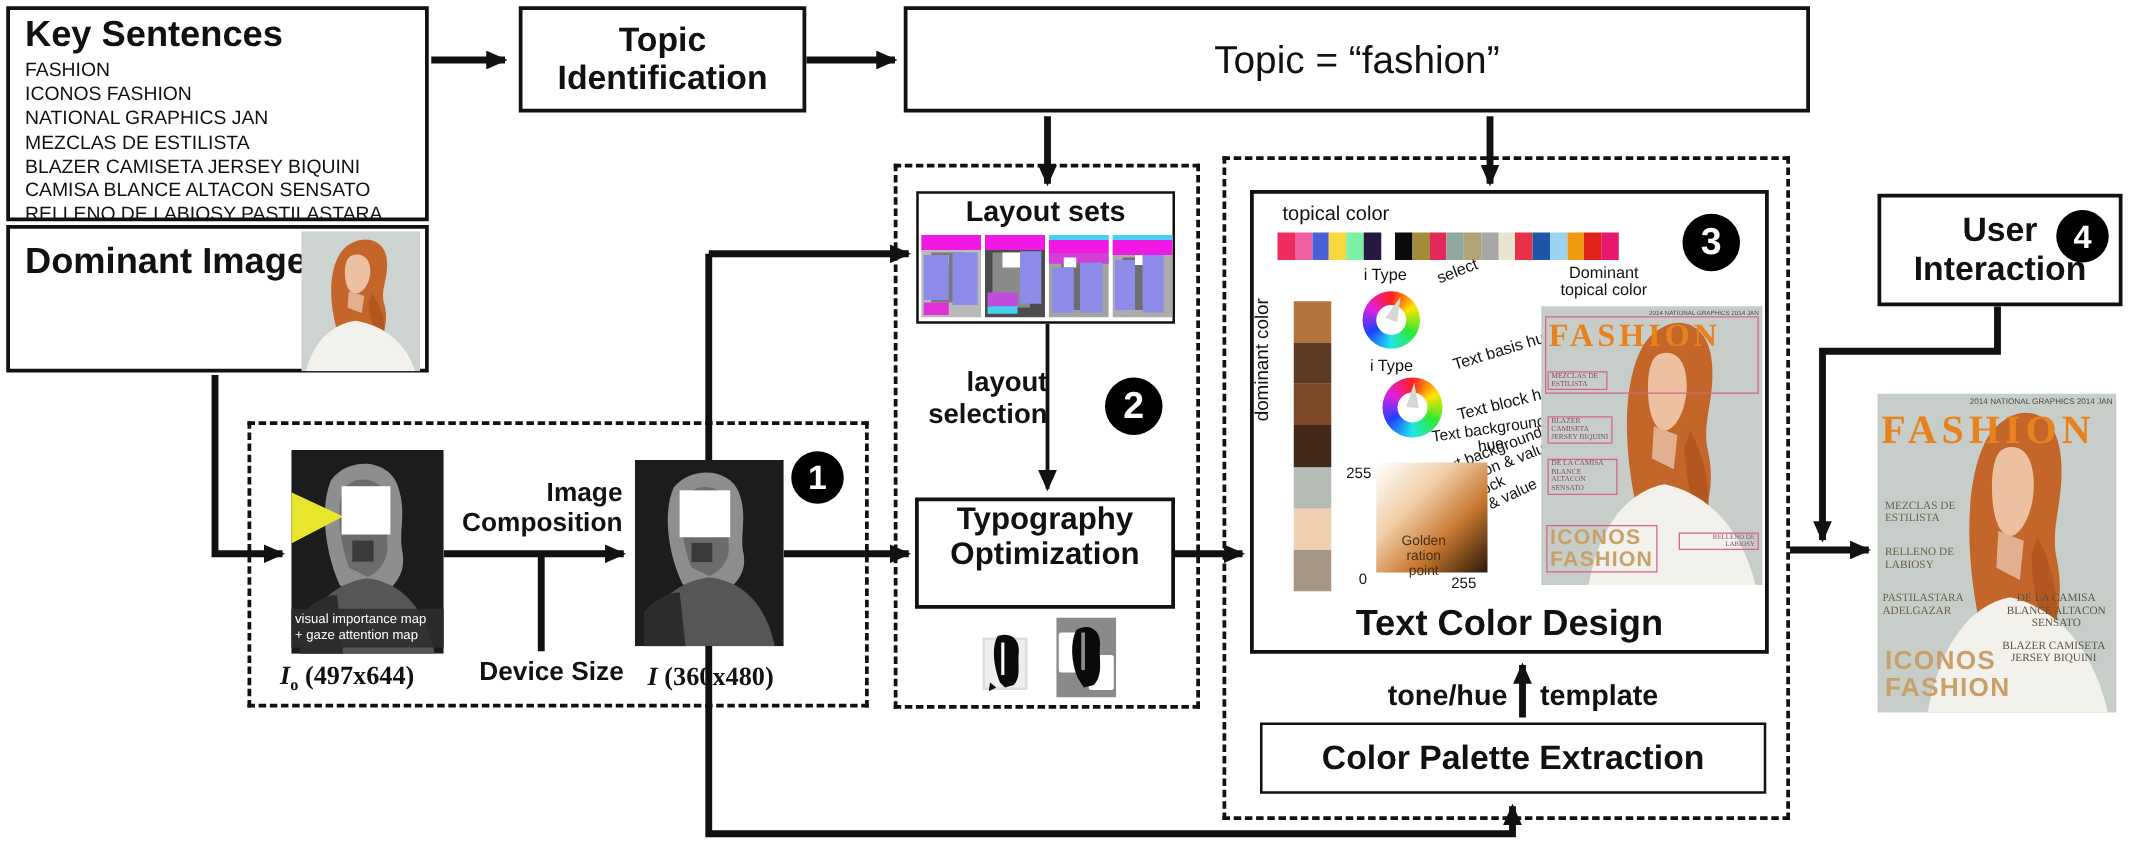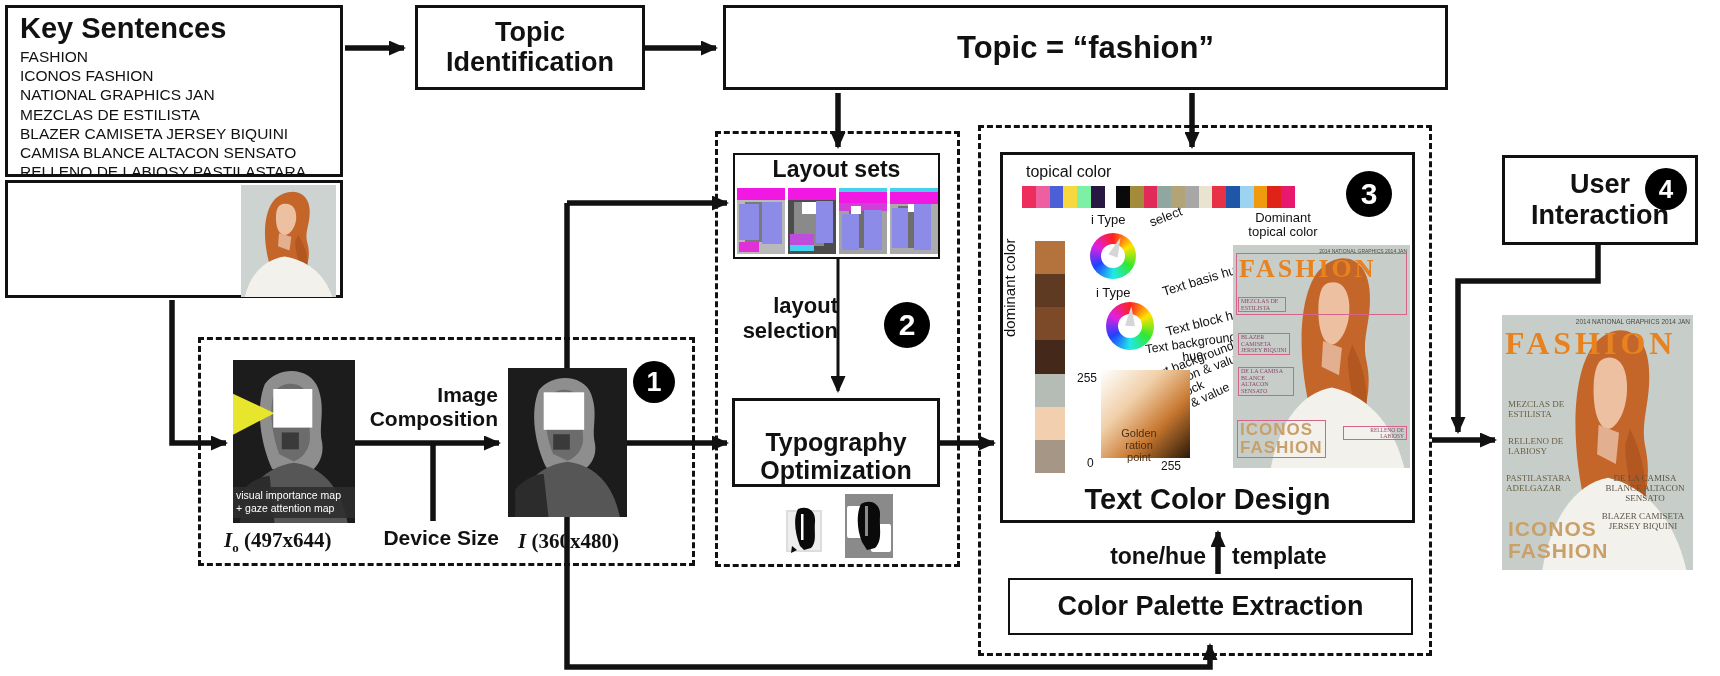--- a/index.html
+++ b/index.html
@@ -19,21 +19,21 @@
   #key-sentences .ttl{font-size:29px;font-weight:bold;margin-bottom:2px;}
   #key-sentences .ks-line{font-size:15.5px;line-height:1.24;}
   
   #dominant-image{left:5px;top:180px;width:338px;height:118px;padding:10px 12px;}
   #dominant-image .ttl{font-size:29px;font-weight:bold;line-height:1.15;}
   #dominant-photo{position:absolute;right:4px;top:2px;width:95px;height:112px;}
   
   #topic-identification{left:415px;top:5px;width:230px;height:85px;display:flex;align-items:center;justify-content:center;}
   #topic-identification .ttl{font-size:27px;font-weight:bold;line-height:1.1;text-align:center;}
   #topic-result{left:723px;top:5px;width:725px;height:85px;display:flex;align-items:center;justify-content:center;}
-  #topic-result .ttl{font-size:31px;font-weight:bold;}
+  #topic-result .ttl{font-size:31px;font-weight:normal;}
   
   #dashed1{left:198px;top:337px;width:497px;height:229px;}
   #io-image{position:absolute;left:233px;top:360px;width:122px;height:163px;z-index:5;}
   #io-maplabel{position:absolute;left:233px;top:487px;width:122px;z-index:7;background:rgba(45,45,45,.88);
                color:#fff;font-size:10.5px;line-height:1.25;padding:2px 0 3px 3px;box-sizing:border-box;}
   .mathcap{font-family:"Liberation Serif",serif;font-weight:bold;font-size:21px;z-index:6;}
   .mathcap i{font-style:italic;}
   .mathcap sub{font-size:13px;}
   #io-caption{left:224px;top:528px;width:140px;}
   #composition-label{left:368px;top:383px;width:130px;font-size:21px;line-height:1.12;}
@@ -41,21 +41,21 @@
   #i-image{position:absolute;left:508px;top:368px;width:119px;height:149px;z-index:5;}
   #i-caption{left:496px;top:529px;width:145px;text-align:center;}
   #badge-1{left:633px;top:361px;width:42px;height:42px;font-size:27px;}
   
   #dashed2{left:715px;top:131px;width:245px;height:436px;}
   #layout-sets{left:733px;top:153px;width:207px;height:106px;border-width:2px;padding:1px 0 0 0;}
   #layout-sets .ttl{font-size:23px;font-weight:bold;text-align:center;}
   #layout-thumbs{position:absolute;left:2px;top:33px;display:flex;gap:3px;}
   #selection-label{left:720px;top:293px;width:118px;font-size:22px;line-height:1.15;}
   #badge-2{left:884px;top:302px;width:46px;height:46px;font-size:30px;}
-  #typography-box{left:732px;top:398px;width:208px;height:89px;display:flex;align-items:flex-end;justify-content:center;}
+  #typography-box{left:732px;top:398px;width:208px;height:89px;display:flex;align-items:flex-start;justify-content:center;}
   #typography-box .ttl{font-size:25px;font-weight:bold;line-height:1.12;text-align:center;}
   #mask-1{position:absolute;left:780px;top:506px;width:47px;height:50px;z-index:5;}
   #mask-2{position:absolute;left:845px;top:494px;width:48px;height:64px;z-index:5;}
   
   #dashed3{left:978px;top:125px;width:454px;height:531px;}
   #tcd-box{left:1000px;top:152px;width:415px;height:371px;}
   #tcd-box .inner{position:absolute;font-family:"Liberation Sans",sans-serif;}
   #topical-label{left:23px;top:8px;font-size:16px;}
   .swatch-row{position:absolute;display:flex;height:22px;}
   #palette-a{left:19px;top:31px;width:83px;}
@@ -166,20 +166,21 @@
     <div class="ks-line">FASHION</div>
     <div class="ks-line">ICONOS FASHION</div>
     <div class="ks-line">NATIONAL GRAPHICS JAN</div>
     <div class="ks-line">MEZCLAS DE ESTILISTA</div>
     <div class="ks-line">BLAZER CAMISETA JERSEY BIQUINI</div>
     <div class="ks-line">CAMISA BLANCE ALTACON SENSATO</div>
     <div class="ks-line">RELLENO DE LABIOSY PASTILASTARA</div>
   </div>
 
   <div class="box" id="dominant-image">
+    <div class="ttl">Dominant Image</div>
     <svg id="dominant-photo" viewBox="0 0 100 130" preserveAspectRatio="none">
       <rect width="100" height="130" fill="#cdd3d0"></rect>
       <path d="M36,16 C50,2 70,6 72,26 C74,44 66,54 70,68 C75,88 66,102 60,114 L30,92 C22,60 24,30 36,16 Z" fill="#c4662a"></path>
       <path d="M60,58 C70,74 73,92 67,110 C62,96 57,78 57,66 Z" fill="#b2571f"></path>
       <path d="M44,22 C54,20 59,28 58,40 C57,51 50,59 45,58 C38,56 36,44 37,33 C38,26 40,23 44,22 Z" fill="#ecc0a0"></path>
       <path d="M40,56 L53,60 L51,76 L39,71 Z" fill="#e2af90"></path>
       <path d="M4,130 C10,102 26,86 46,83 C68,87 88,102 96,130 Z" fill="#f3f1ec"></path>
     </svg>
   </div>
 

